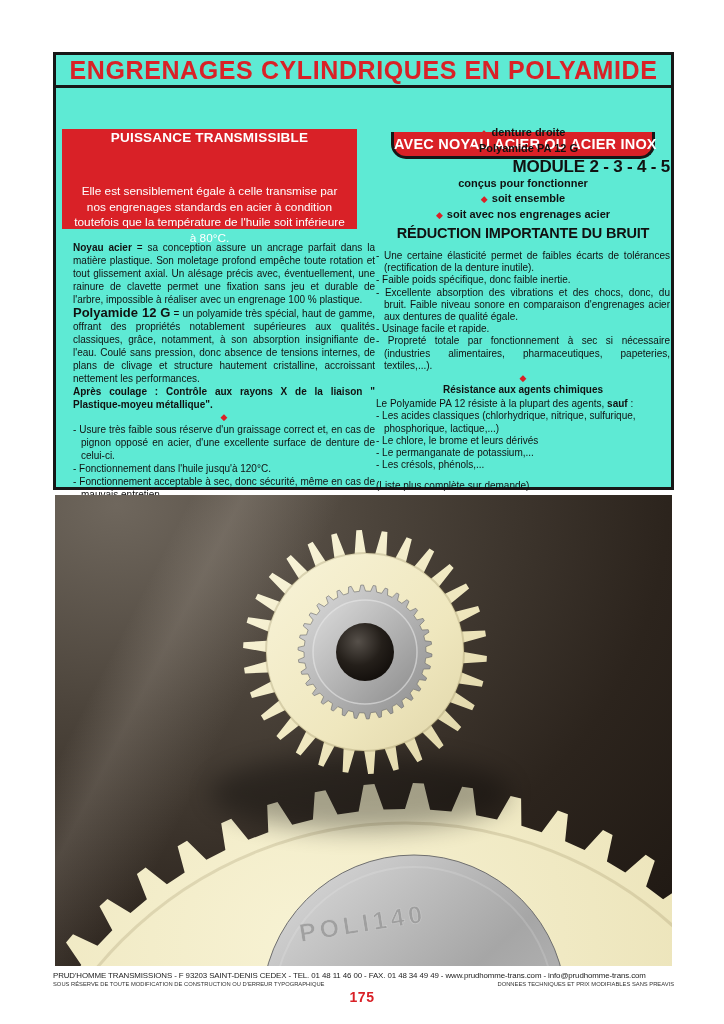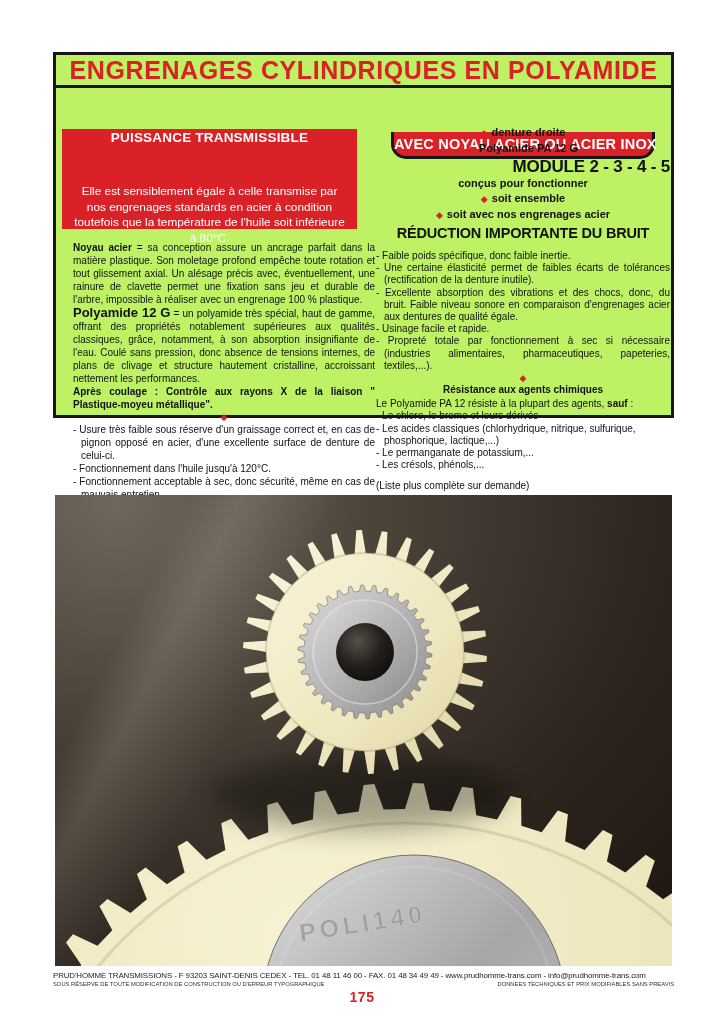--- a/index.html
+++ b/index.html
@@ -1,21 +1,21 @@
 <!DOCTYPE html>
 <html><head>
 <meta charset="utf-8">
 <style>
   html,body{margin:0;padding:0;background:#fff;}
   #page{position:relative;width:724px;height:1024px;background:#fff;overflow:hidden;
         font-family:"Liberation Sans","DejaVu Sans",sans-serif;color:#111;}
 
   
-  .frame{position:absolute;left:53px;top:52px;width:621px;height:366px;
-         border:3px solid #171717;box-sizing:border-box;background:#bef264;}
+  .frame{position:absolute;left:53px;top:52px;width:621px;height:438px;
+         border:3px solid #171717;box-sizing:border-box;background:#5eead4;}
   .title-strip{height:33px;border-bottom:3px solid #171717;box-sizing:border-box;
                display:flex;align-items:center;justify-content:center;}
   .title{font-weight:bold;font-size:25px;color:#d92127;letter-spacing:.6px;white-space:nowrap;}
 
   .tab{position:absolute;top:33px;right:16px;width:264px;height:27px;background:#d92127;
        border:3px solid #171717;border-top:none;border-radius:0 0 15px 15px;box-sizing:border-box;
        display:flex;align-items:center;margin-top:44px;}
   .tab-label{color:#fff;font-weight:bold;font-size:14.5px;letter-spacing:.2px;white-space:nowrap;}
 
   .power-box{position:absolute;left:6px;top:74px;width:295px;height:100px;background:#d92127;
@@ -96,32 +96,32 @@
     <div class="col-right">
       <div class="feat"><span class="dmd"></span><span>denture droite</span></div>
       <div class="feat"><span class="dmd"></span><span>Polyamide PA 12 G</span></div>
       <div class="module-line">MODULE 2 - 3 - 4 - 5</div>
       <div class="designed">conçus pour fonctionner</div>
       <div class="feat"><span class="dmd"></span><span>soit ensemble</span></div>
       <div class="feat"><span class="dmd"></span><span>soit avec nos engrenages acier</span></div>
       <div class="noise-line">RÉDUCTION IMPORTANTE DU BRUIT</div>
 
       <div class="adv">
+        <p class="hang">- Une certaine élasticité permet de faibles écarts de tolérances (rectification de la denture inutile).</p>
         <p class="hang">- Faible poids spécifique, donc faible inertie.</p>
-        <p class="hang">- Une certaine élasticité permet de faibles écarts de tolérances (rectification de la denture inutile).</p>
         <p class="hang">- Excellente absorption des vibrations et des chocs, donc, du bruit. Faible niveau sonore en comparaison d'engrenages acier aux dentures de qualité égale.</p>
         <p class="hang">- Usinage facile et rapide.</p>
         <p class="hang">- Propreté totale par fonctionnement à sec si nécessaire (industries alimentaires, pharmaceutiques, papeteries, textiles,...).</p>
       </div>
 
       <span class="diamond"></span>
       <div class="chem-title">Résistance aux agents chimiques</div>
       <div><span>Le Polyamide PA 12 résiste à la plupart des agents, </span><b>sauf</b><span> :</span></div>
+      <p class="hang">- Les acides classiques (chlorhydrique, nitrique, sulfurique, phosphorique, lactique,...)</p>
       <p class="hang">- Le chlore, le brome et leurs dérivés</p>
-      <p class="hang">- Les acides classiques (chlorhydrique, nitrique, sulfurique, phosphorique, lactique,...)</p>
       <p class="hang">- Le permanganate de potassium,...</p>
       <p class="hang">- Les crésols, phénols,...</p>
       <div class="chem-note">(Liste plus complète sur demande)</div>
       <div class="cross-ref">COUPLES CONIQUES EN POLYAMIDE voir page 195</div>
     </div>
   </div>
 
   <div class="photo">
     <svg viewBox="0 0 617 471" width="617" height="471">
       <defs>

